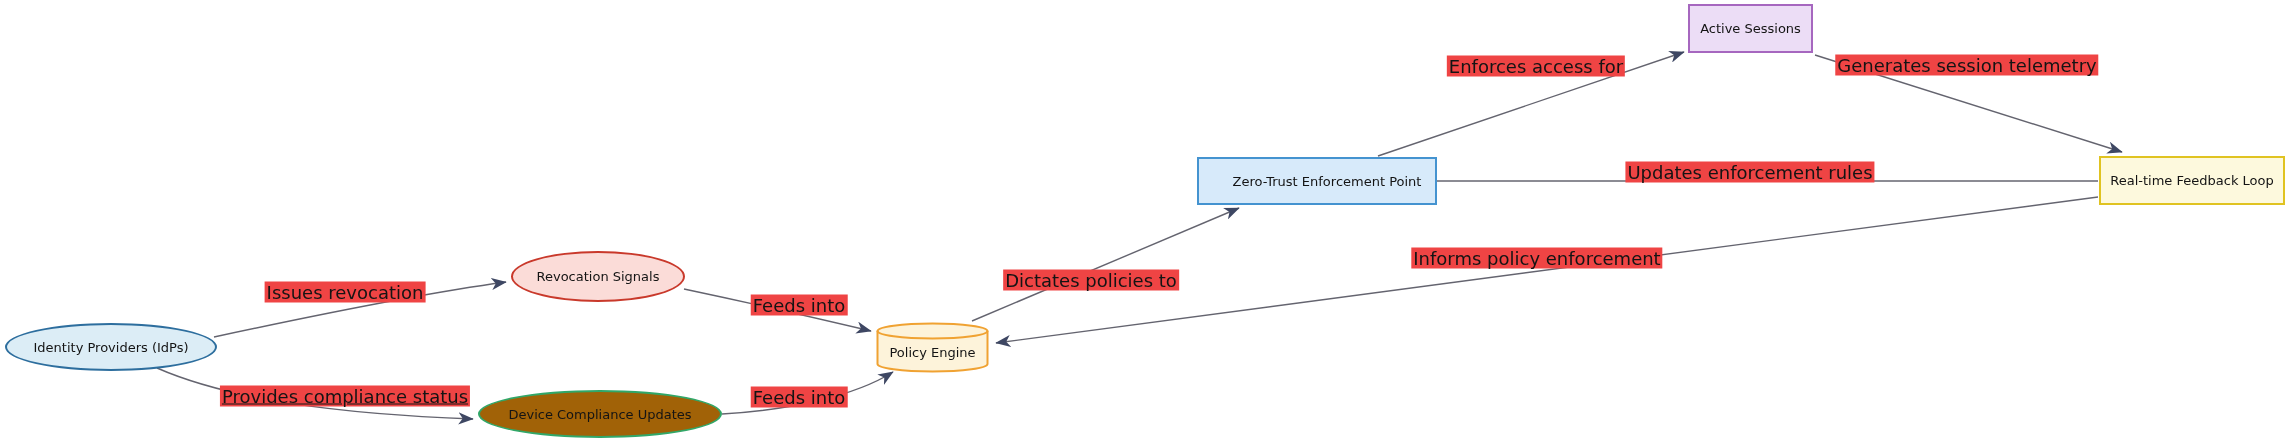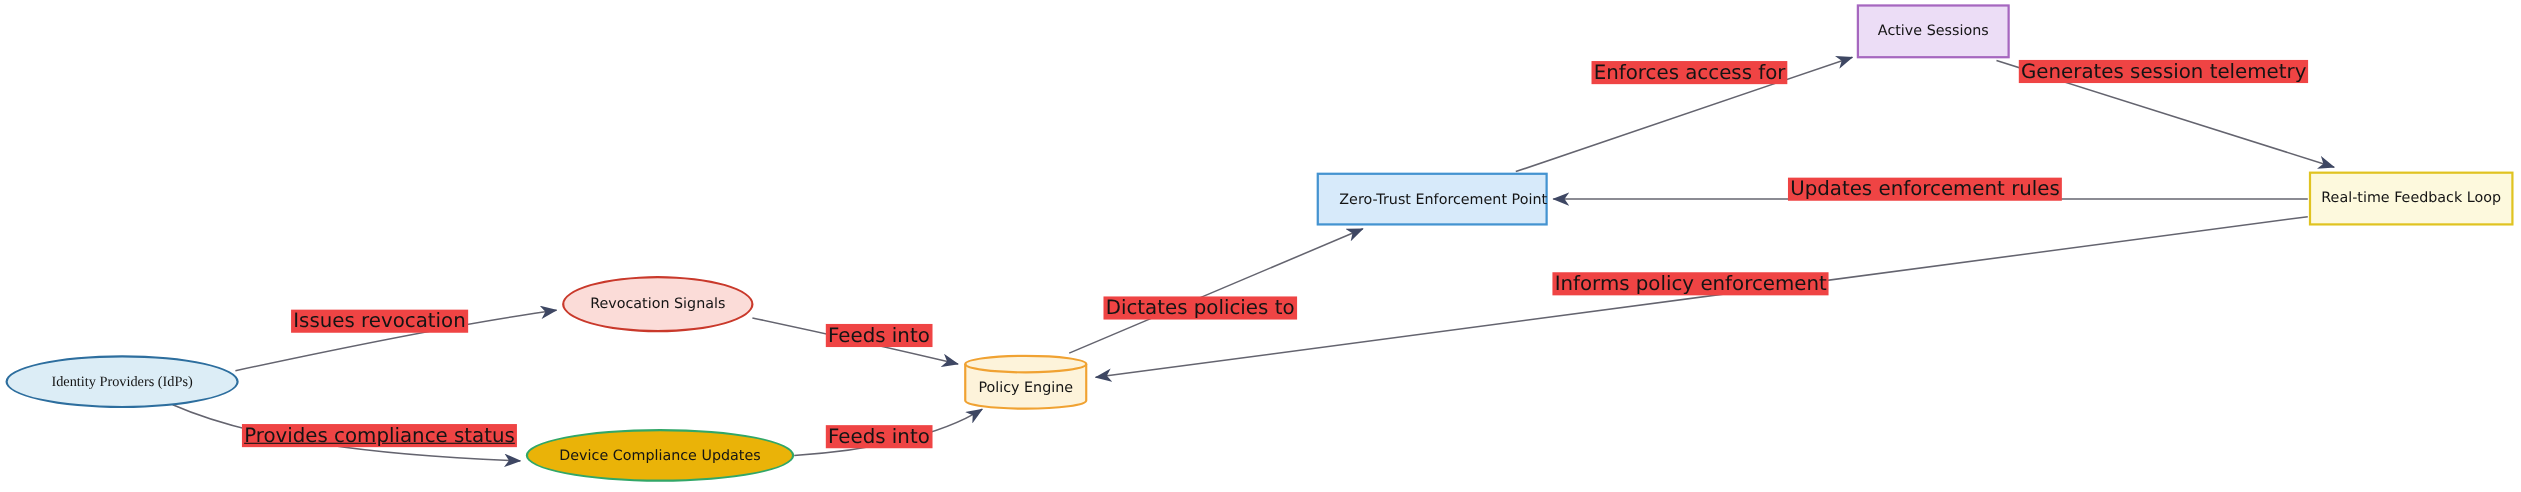--- a/index.html
+++ b/index.html
@@ -30,25 +30,25 @@
     display: flex;
     align-items: center;
     justify-content: center;
     font-size: 13px;
     color: #141414;
     white-space: nowrap;
     text-align: center;
   }
   .ellipse { border-radius: 50%; border: 2px solid; }
   .rect    { border: 2px solid; }
-  .node-idp      { left: 5px;    top: 323px; width: 212px; height: 48px; background: #dcedf6; border-color: #2d6e9e; font-family: Liberation Serif, serif; }
+  .node-idp      { left: 5px;    top: 323px; width: 212px; height: 48px; background: #dcedf6; border-color: #2d6e9e; }
   .node-revoke   { left: 511px;  top: 251px; width: 174px; height: 51px; background: #fbdcd8; border-color: #c9392b; }
-  .node-device   { left: 478px;  top: 390px; width: 244px; height: 48px; background: #eab308; border-color: #31a768; }
-  .node-zerotrust{ left: 1197px; top: 157px; width: 210px; height: 48px; background: #d7eafa; border-color: #4493d0; padding-left: 20px; }
-  .node-active   { left: 1688px; top: 4px;   width: 139px; height: 49px; background: #ecddf6; border-color: #a667bf; }
+  .node-device   { left: 478px;  top: 390px; width: 244px; height: 48px; background: #a16207; border-color: #31a768; }
+  .node-zerotrust{ left: 1197px; top: 157px; width: 240px; height: 48px; background: #d7eafa; border-color: #4493d0; padding-left: 20px; }
+  .node-active   { left: 1688px; top: 4px;   width: 125px; height: 49px; background: #ecddf6; border-color: #a667bf; }
   .node-feedback { left: 2099px; top: 156px; width: 186px; height: 49px; background: #fdf9dd; border-color: #e0c321; }
   .node-policy   { left: 876px;  top: 322px; width: 113px; height: 51px; background: transparent; border: none; }
   .node-policy svg { position: absolute; left: 0; top: 0; }
   .node-policy .cyl-label { position: relative; top: 5px; }
   .edge-label {
     position: absolute;
     transform: translate(-50%, -50%);
     font-size: 18px;
     color: #141414;
     white-space: nowrap;

